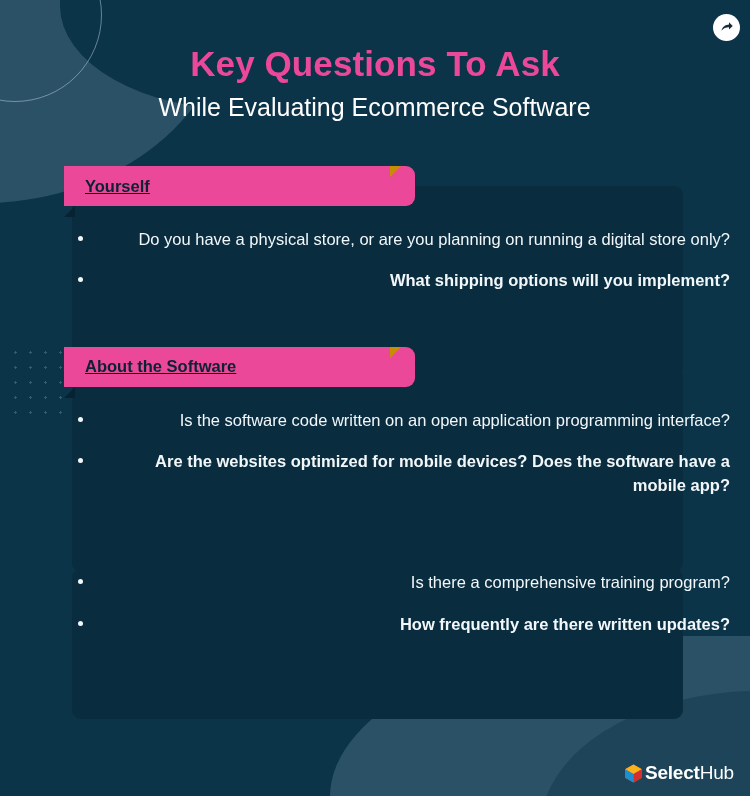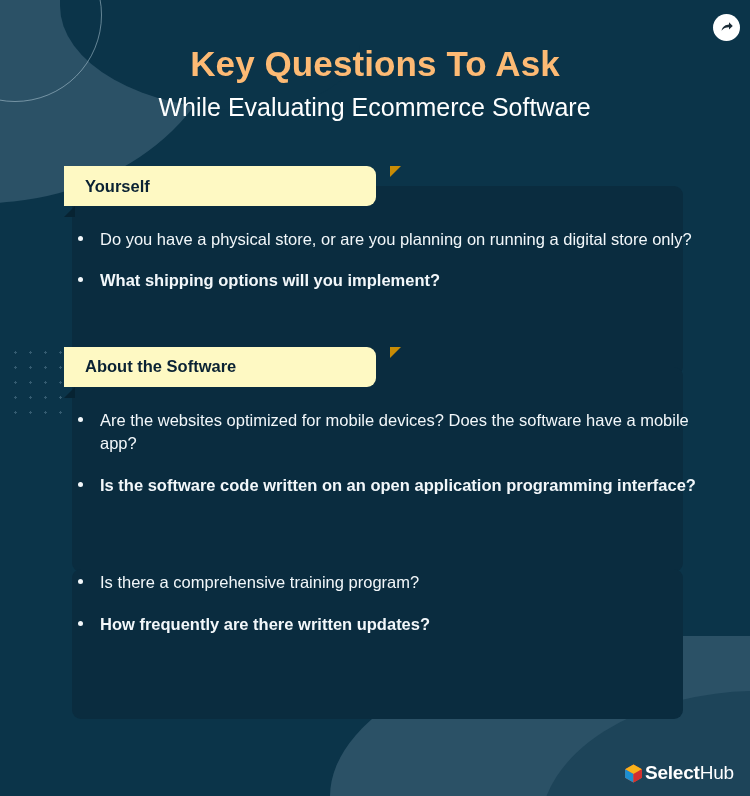--- a/index.html
+++ b/index.html
@@ -73,21 +73,21 @@
 
   .header {
     position: relative;
     padding-top: 44px;
     text-align: center;
   }
   .title {
     margin: 0;
     font-size: 35px;
     font-weight: bold;
-    color: #fdba74;
+    color: #ec4899;
     letter-spacing: .1px;
   }
   .subtitle {
     margin: 9px 1px 0 0;
     font-size: 25px;
     font-weight: normal;
     color: #ffffff;
   }
 
   
@@ -108,25 +108,26 @@
   .ribbon-wrap {
     position: relative;
     margin-left: 64px;
     width: 336px;
     height: 40px;
     z-index: 3;
   }
   .ribbon {
     position: absolute;
     left: 0; top: 0;
-    width: 312px; height: 40px;
-    background: #fef9c3;
+    width: 351px; height: 40px;
+    background: #ec4899;
     border-radius: 0 9px 9px 0;
     display: flex;
     align-items: center;
+    text-decoration: underline;
   }
   .ribbon-label {
     padding-left: 21px;
     font-size: 16.5px;
     font-weight: bold;
     color: #0a2233;
     white-space: nowrap;
   }
   .ribbon-fold-right {
     position: absolute;
@@ -142,20 +143,21 @@
     border-top: 11px solid transparent;
     border-right: 11px solid #072332;
   }
 
   .bullets {
     position: relative;
     z-index: 2;
     margin: 0;
     padding: 22px 20px 24px 100px;
     list-style: none;
+    text-align: right;
   }
   .bullet {
     position: relative;
     color: #f2f7fa;
     font-size: 16.5px;
     line-height: 1.42;
     margin-bottom: 18px;
   }
   .bullet:last-child { margin-bottom: 0; font-weight: bold; }
   .bullet-dot {
@@ -237,25 +239,25 @@
       <div class="ribbon-wrap">
         <div class="ribbon">
           <span class="ribbon-label">About the Software</span>
         </div>
         <div class="ribbon-fold-right"></div>
         <div class="ribbon-fold-left"></div>
       </div>
       <ul class="bullets">
         <li class="bullet">
           <span class="bullet-dot"></span>
+          <span>Is the software code written on an open application programming interface?</span>
+        </li>
+        <li class="bullet">
+          <span class="bullet-dot"></span>
           <span>Are the websites optimized for mobile devices? Does the software have a mobile app?</span>
-        </li>
-        <li class="bullet">
-          <span class="bullet-dot"></span>
-          <span>Is the software code written on an open application programming interface?</span>
         </li>
       </ul>
     </div>
 
     <div class="section" style="margin-top:28px;">
       <div class="panel" style="top:20px;height:150px;"></div>
       <ul class="bullets">
         <li class="bullet">
           <span class="bullet-dot"></span>
           <span>Is there a comprehensive training program?</span>

